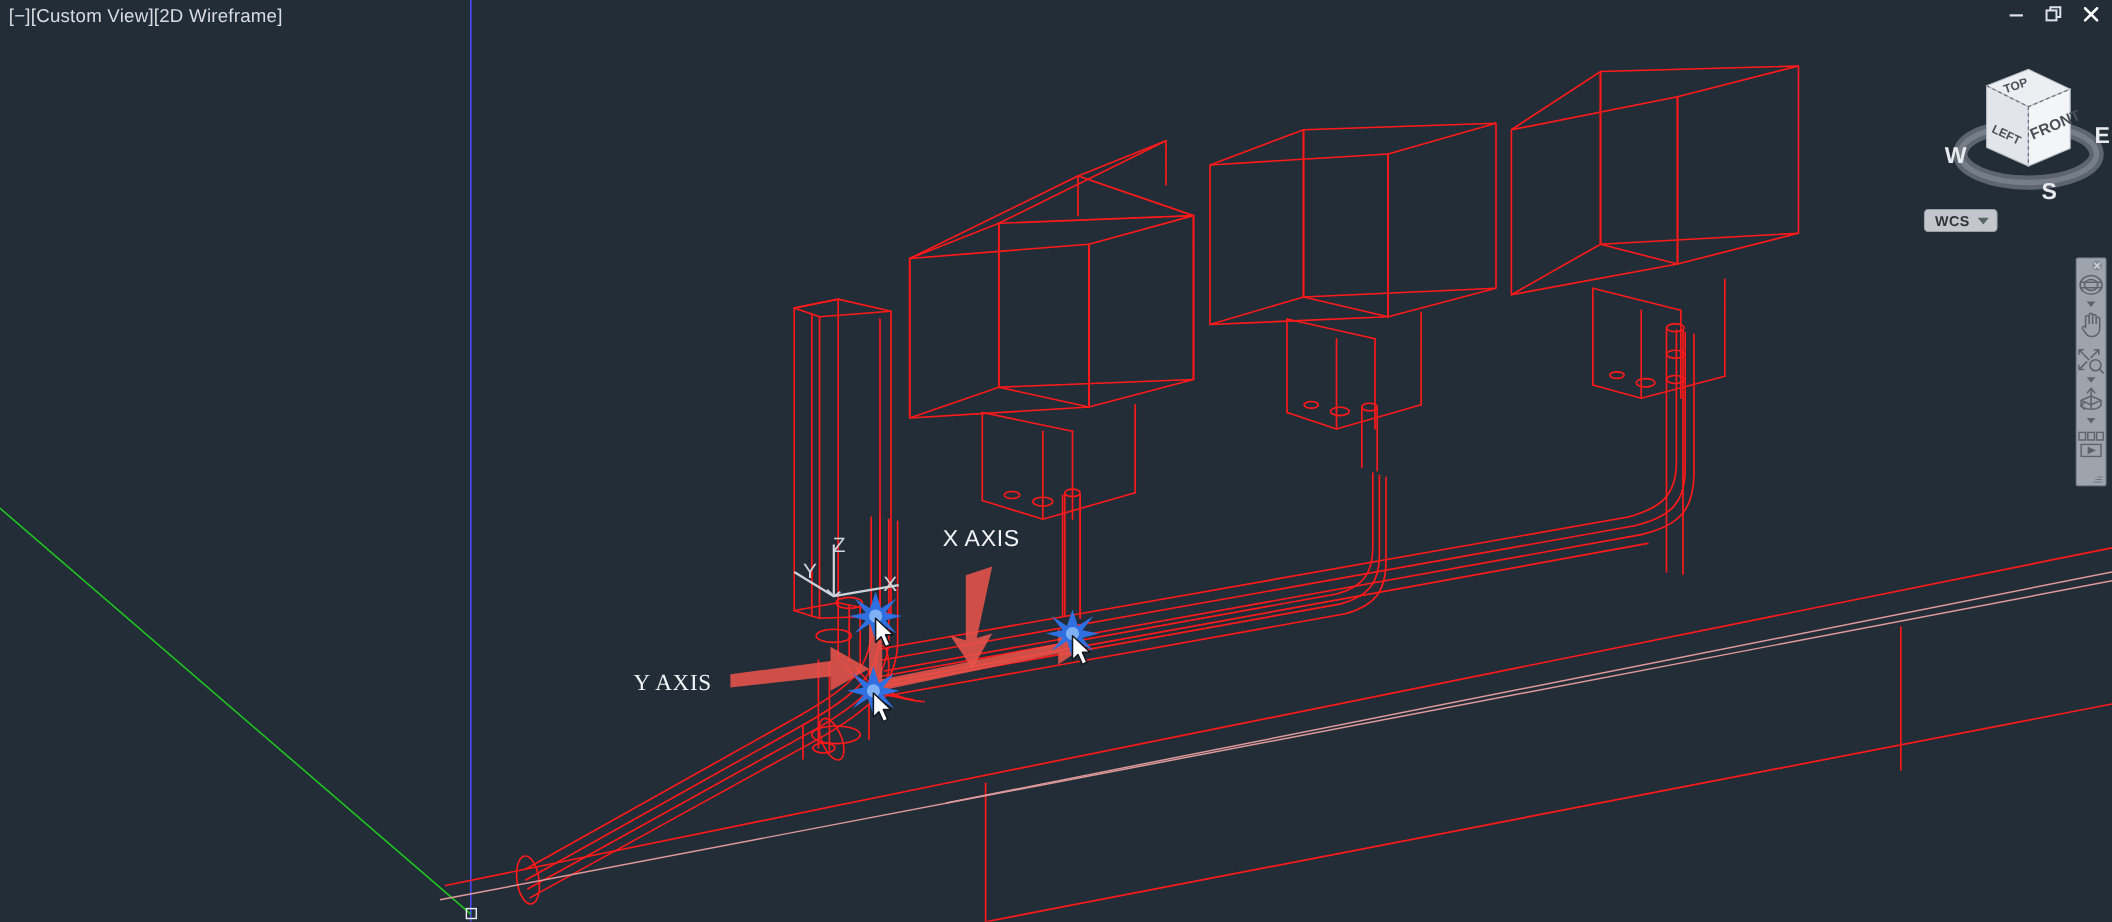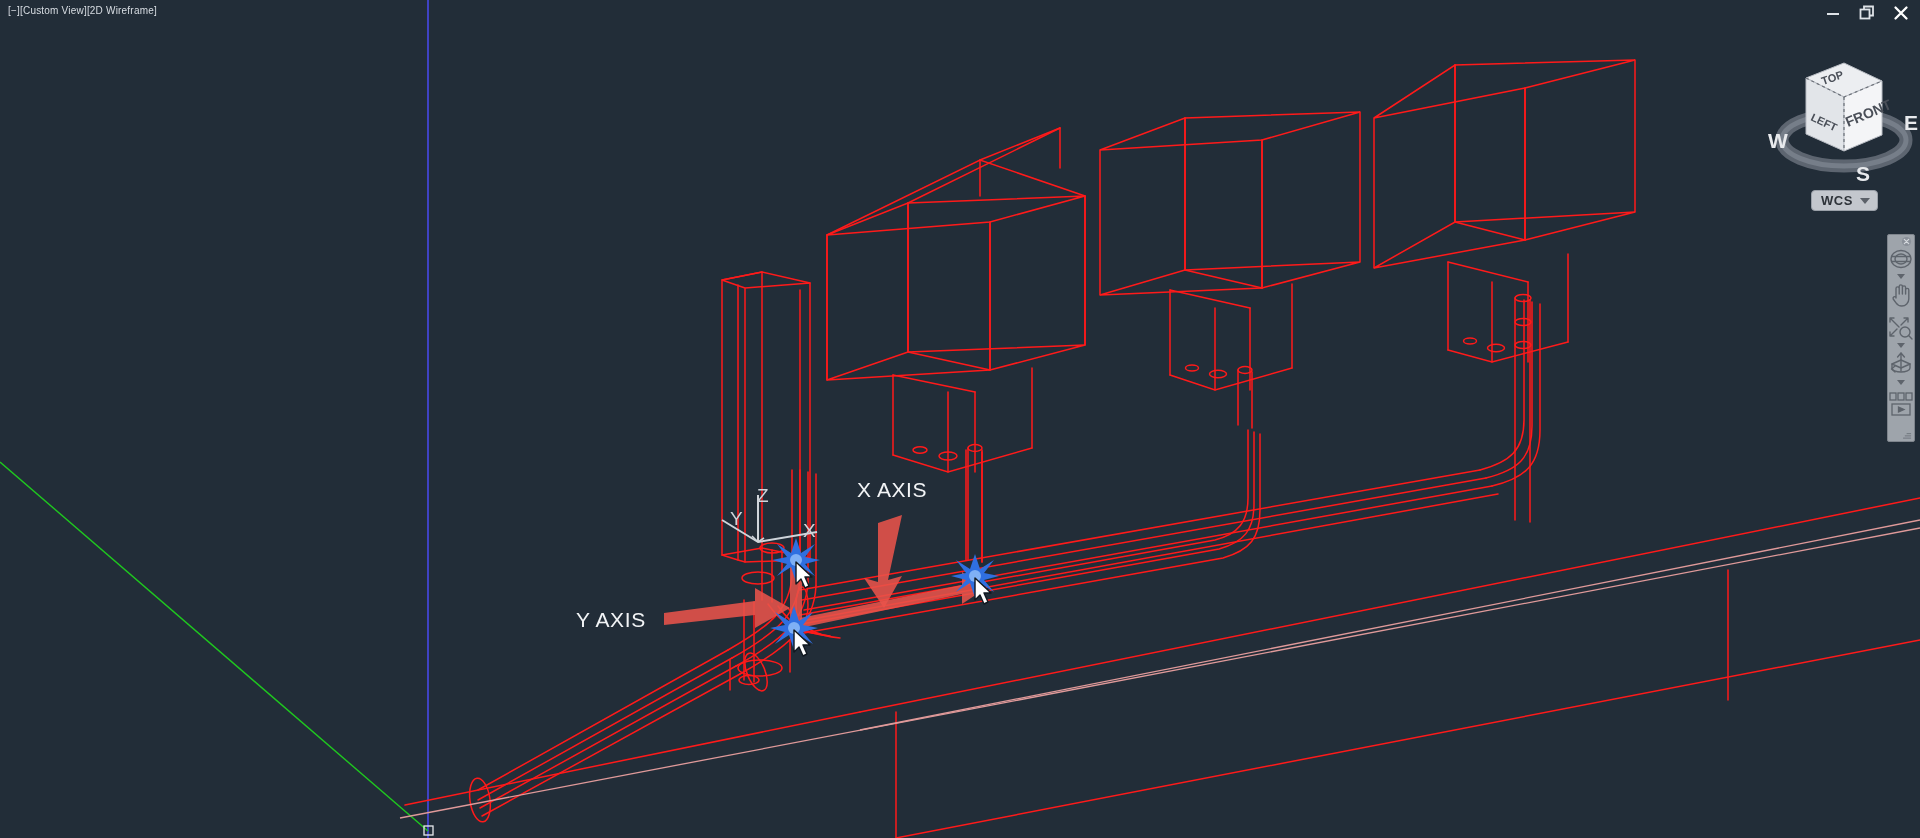--- a/index.html
+++ b/index.html
@@ -11,21 +11,21 @@
   }
   #app{ position:relative; width:1920px; height:838px; background:#222d38; }
 
   
   #canvas-layer{ position:absolute; inset:0; }
   #canvas-layer svg{ display:block; width:1920px; height:838px; }
 
   
   .viewport-label{
     position:absolute; left:8px; top:5px;
-    color:#d8dde3; font-size:10px; letter-spacing:.2px;
+    color:#d8dde3; font-size:17px; letter-spacing:.2px;
     white-space:nowrap; z-index:40;
   }
   .viewport-label span{ cursor:default; }
 
   
   .winbtns{ position:absolute; right:10px; top:4px; z-index:60;
             display:flex; gap:16px; align-items:center; }
   .winbtn{ width:18px; height:18px; position:relative; cursor:pointer;
            display:flex; align-items:center; justify-content:center; }
   .winbtn svg{ display:block; }
@@ -33,21 +33,21 @@
   
   .viewcube-wrap{ position:absolute; left:1768px; top:48px;
                   width:152px; height:150px; z-index:50; }
   .viewcube-wrap svg{ display:block; overflow:visible; }
   .cube-face-text{ fill:#4a4f58; font-family:"Liberation Sans", sans-serif;
                    font-weight:bold; }
   .compass-text{ fill:#e8eaed; font-family:"Liberation Sans", sans-serif;
                  font-weight:bold; font-size:21px; }
 
   
-  .wcs-box{ position:absolute; left:1811px; top:190px;
+  .wcs-box{ position:absolute; left:1749px; top:190px;
             background:#c3c7cd; border:1px solid #9aa0a8; border-radius:4px;
             padding:2px 7px 2px 9px; display:flex; align-items:center; gap:7px;
             z-index:50; cursor:pointer; }
   .wcs-box .wcs-label{ color:#2e3339; font-size:13px; font-weight:bold;
                        letter-spacing:.5px; }
   .wcs-caret{ width:0;height:0;border-left:5px solid transparent;
               border-right:5px solid transparent;border-top:6px solid #5b6169; }
 
   
   .navbar{ position:absolute; left:1887px; top:234px; width:28px; height:208px;
@@ -60,21 +60,21 @@
               cursor:pointer; }
   .nav-caret{ width:0;height:0;border-left:4px solid transparent;
               border-right:4px solid transparent;border-top:5px solid #5e646c;
               margin:3px 0 3px; cursor:pointer; }
   .nav-grip{ position:absolute; right:2px; bottom:2px; width:9px;height:8px; }
 
   
   .annot{ position:absolute; color:#f2f4f6; font-size:21px;
           letter-spacing:.6px; white-space:nowrap; z-index:35; }
   #annot-x{ left:857px; top:478px; }
-  #annot-y{ left:576px; top:608px; }
+  #annot-y{ left:576px; top:608px;font-family:Liberation Serif, serif; }
 </style>
 </head>
 <body>
 
 <div id="app">
 
   <div id="canvas-layer">
     <svg viewBox="0 0 1920 838" xmlns="http://www.w3.org/2000/svg">
       <defs>
 

